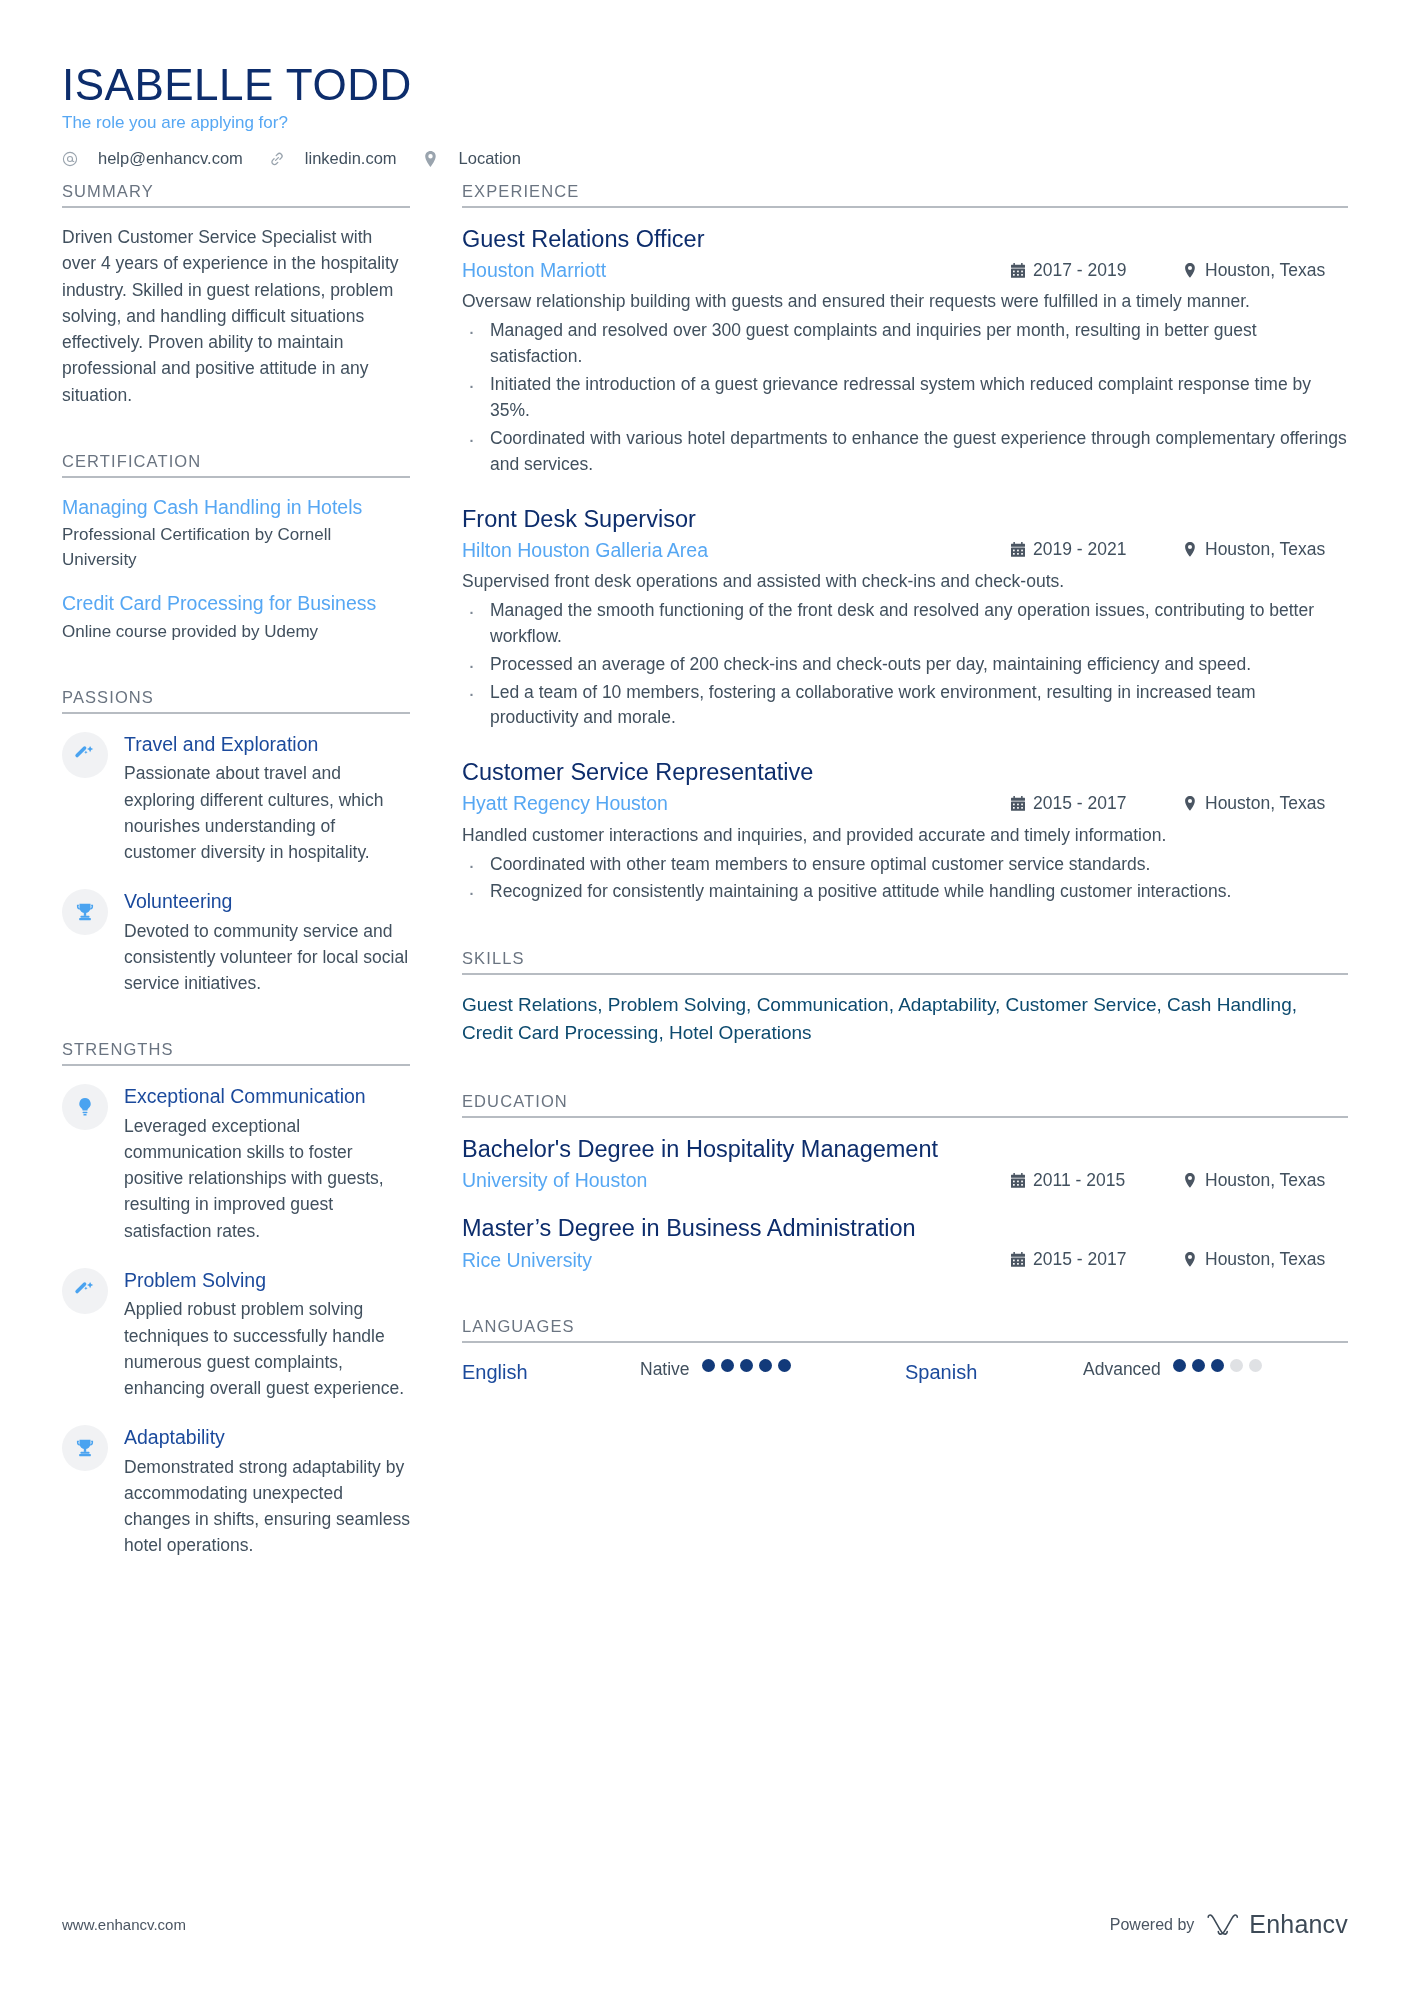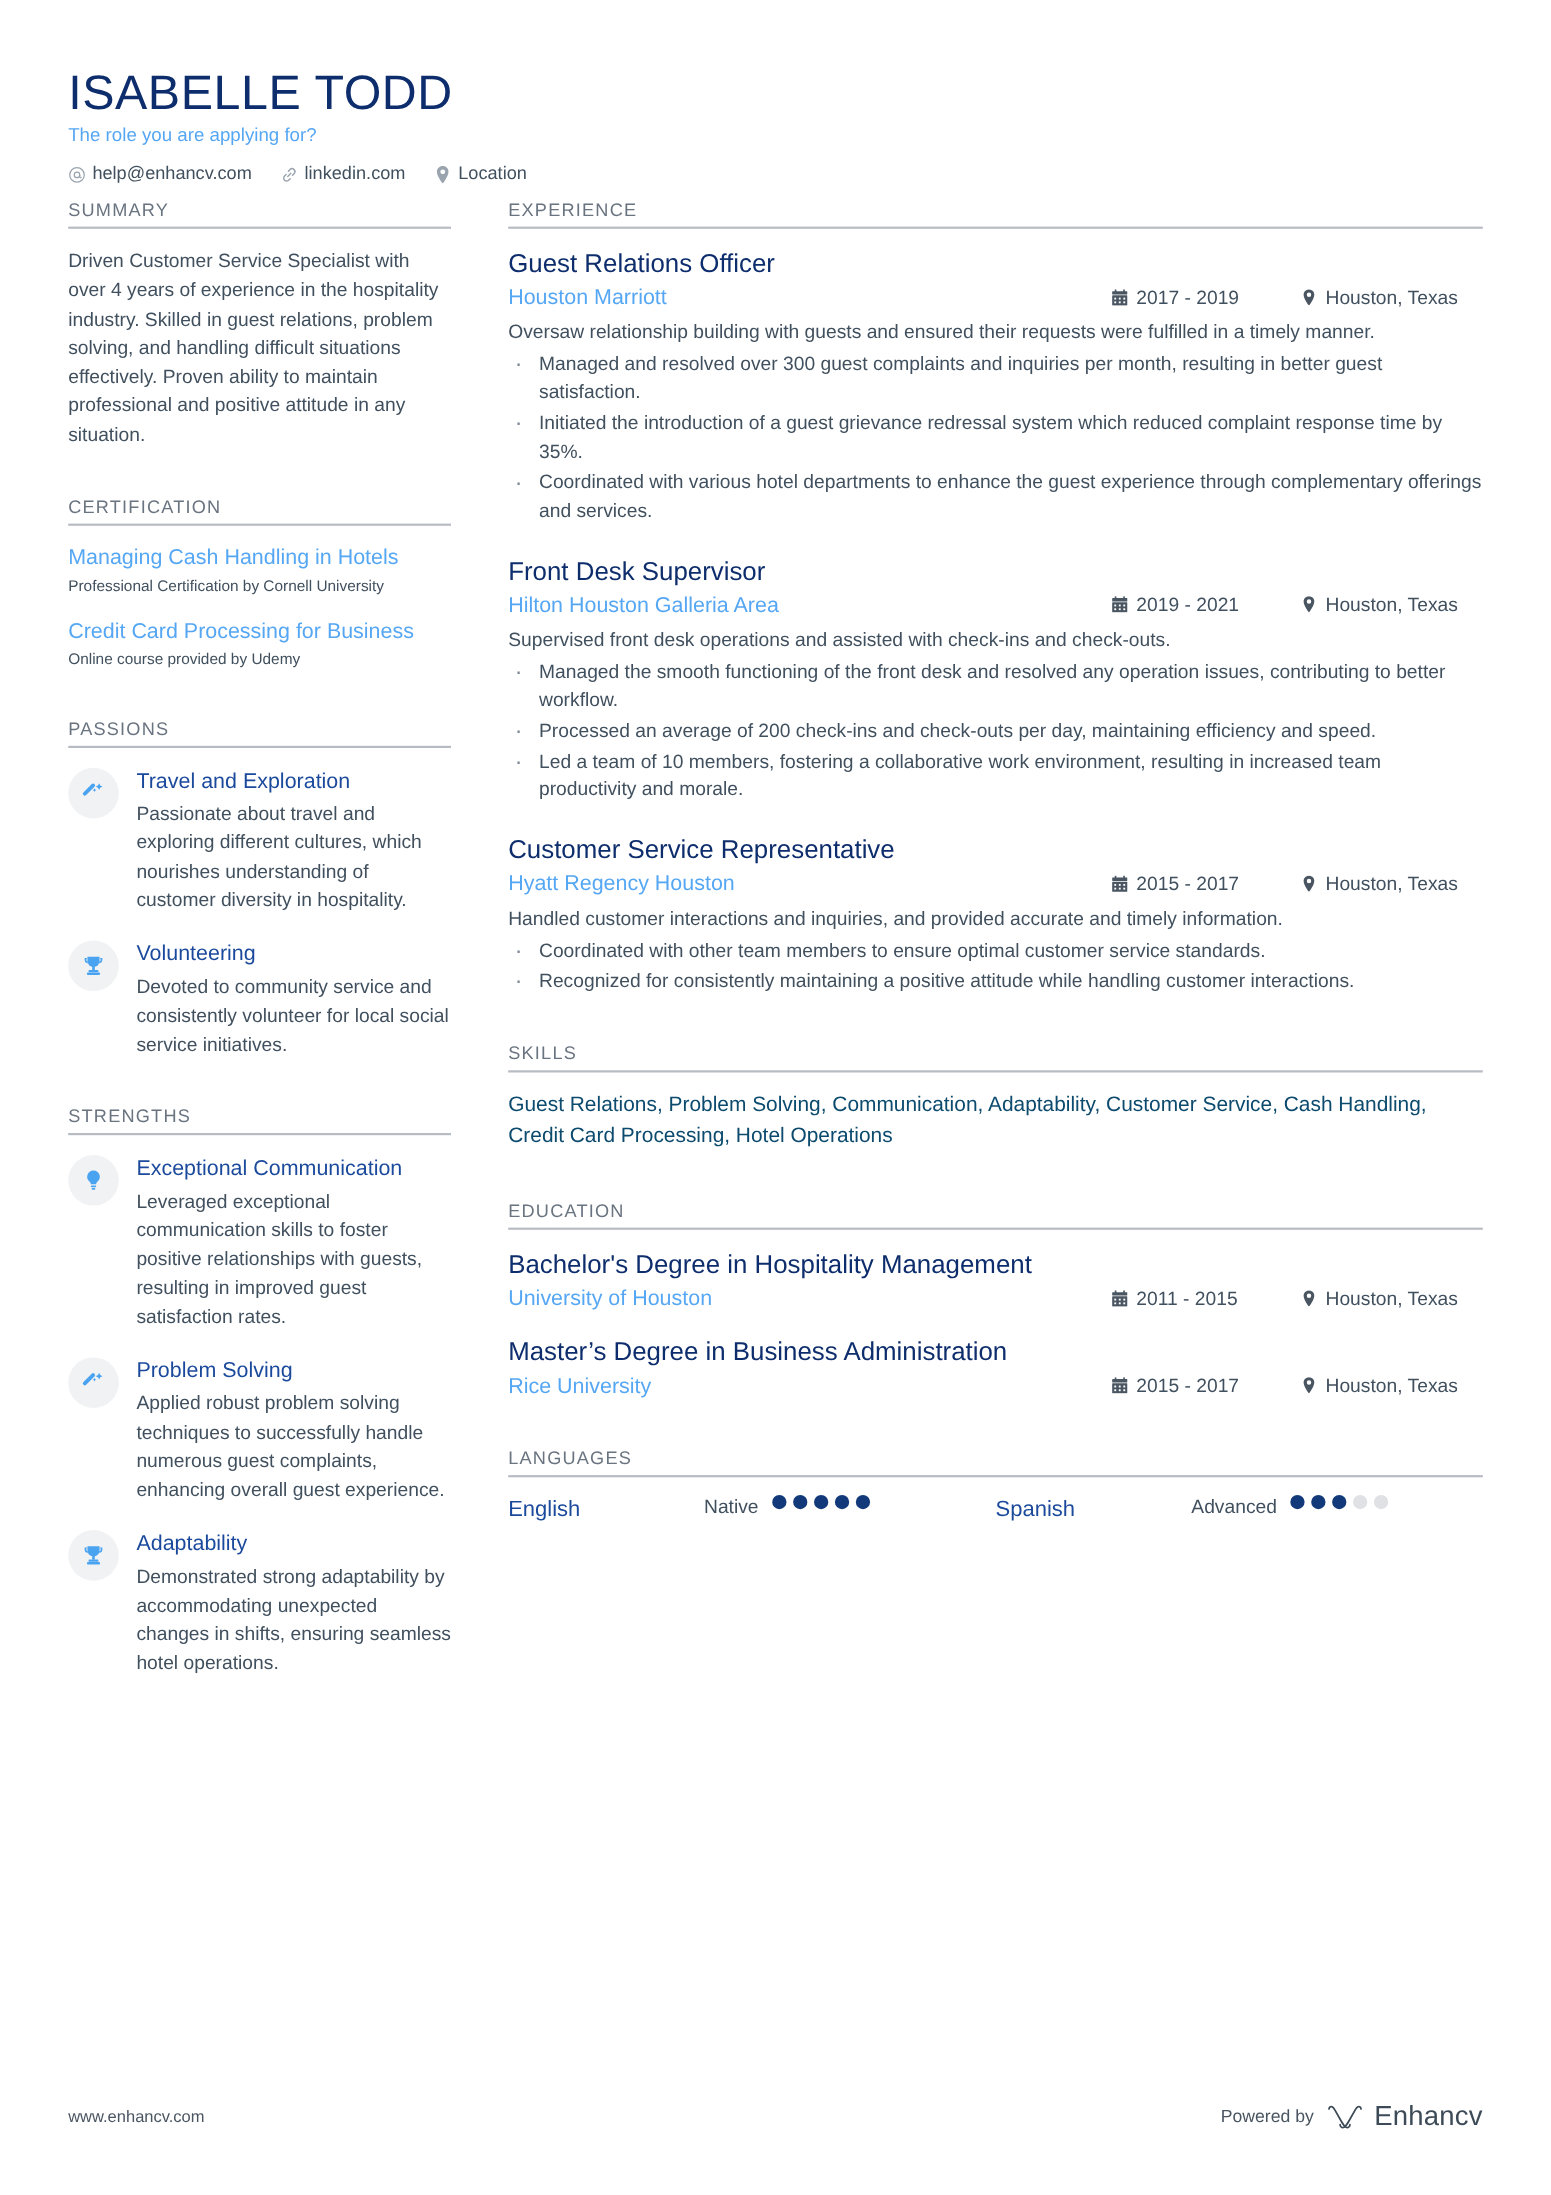--- a/index.html
+++ b/index.html
@@ -34,21 +34,21 @@
     margin-top: 2px;
   }
   .contact-row {
     display: flex;
     align-items: center;
     gap: 26px;
     margin-top: 14px;
     font-size: 16.5px;
     color: #41505e;
   }
-  .contact-item { display: flex; align-items: center; gap: 6px; }
+  .contact-item { display: flex; align-items: center; gap: 20px; }
   .contact-item .ci-ico {
     display: inline-flex;
     align-items: center;
     justify-content: center;
     width: 16px; height: 16px;
     color: #9aa4ae;
     flex: 0 0 auto;
   }
   .contact-item .ci-ico svg { display: block; }
 
@@ -87,21 +87,21 @@
 
   .cert-item { margin-bottom: 18px; }
   .cert-item:last-child { margin-bottom: 0; }
   .cert-title {
     font-size: 19.5px;
     color: #56a7f3;
     line-height: 1.35;
     margin-bottom: 2px;
   }
   .cert-sub {
-    font-size: 14px;
+    font-size: 17px;
     color: #41505e;
     line-height: 1.48;
   }
 
   .icon-item {
     display: flex;
     gap: 16px;
     margin-bottom: 22px;
   }
   .icon-item:last-child { margin-bottom: 0; }

